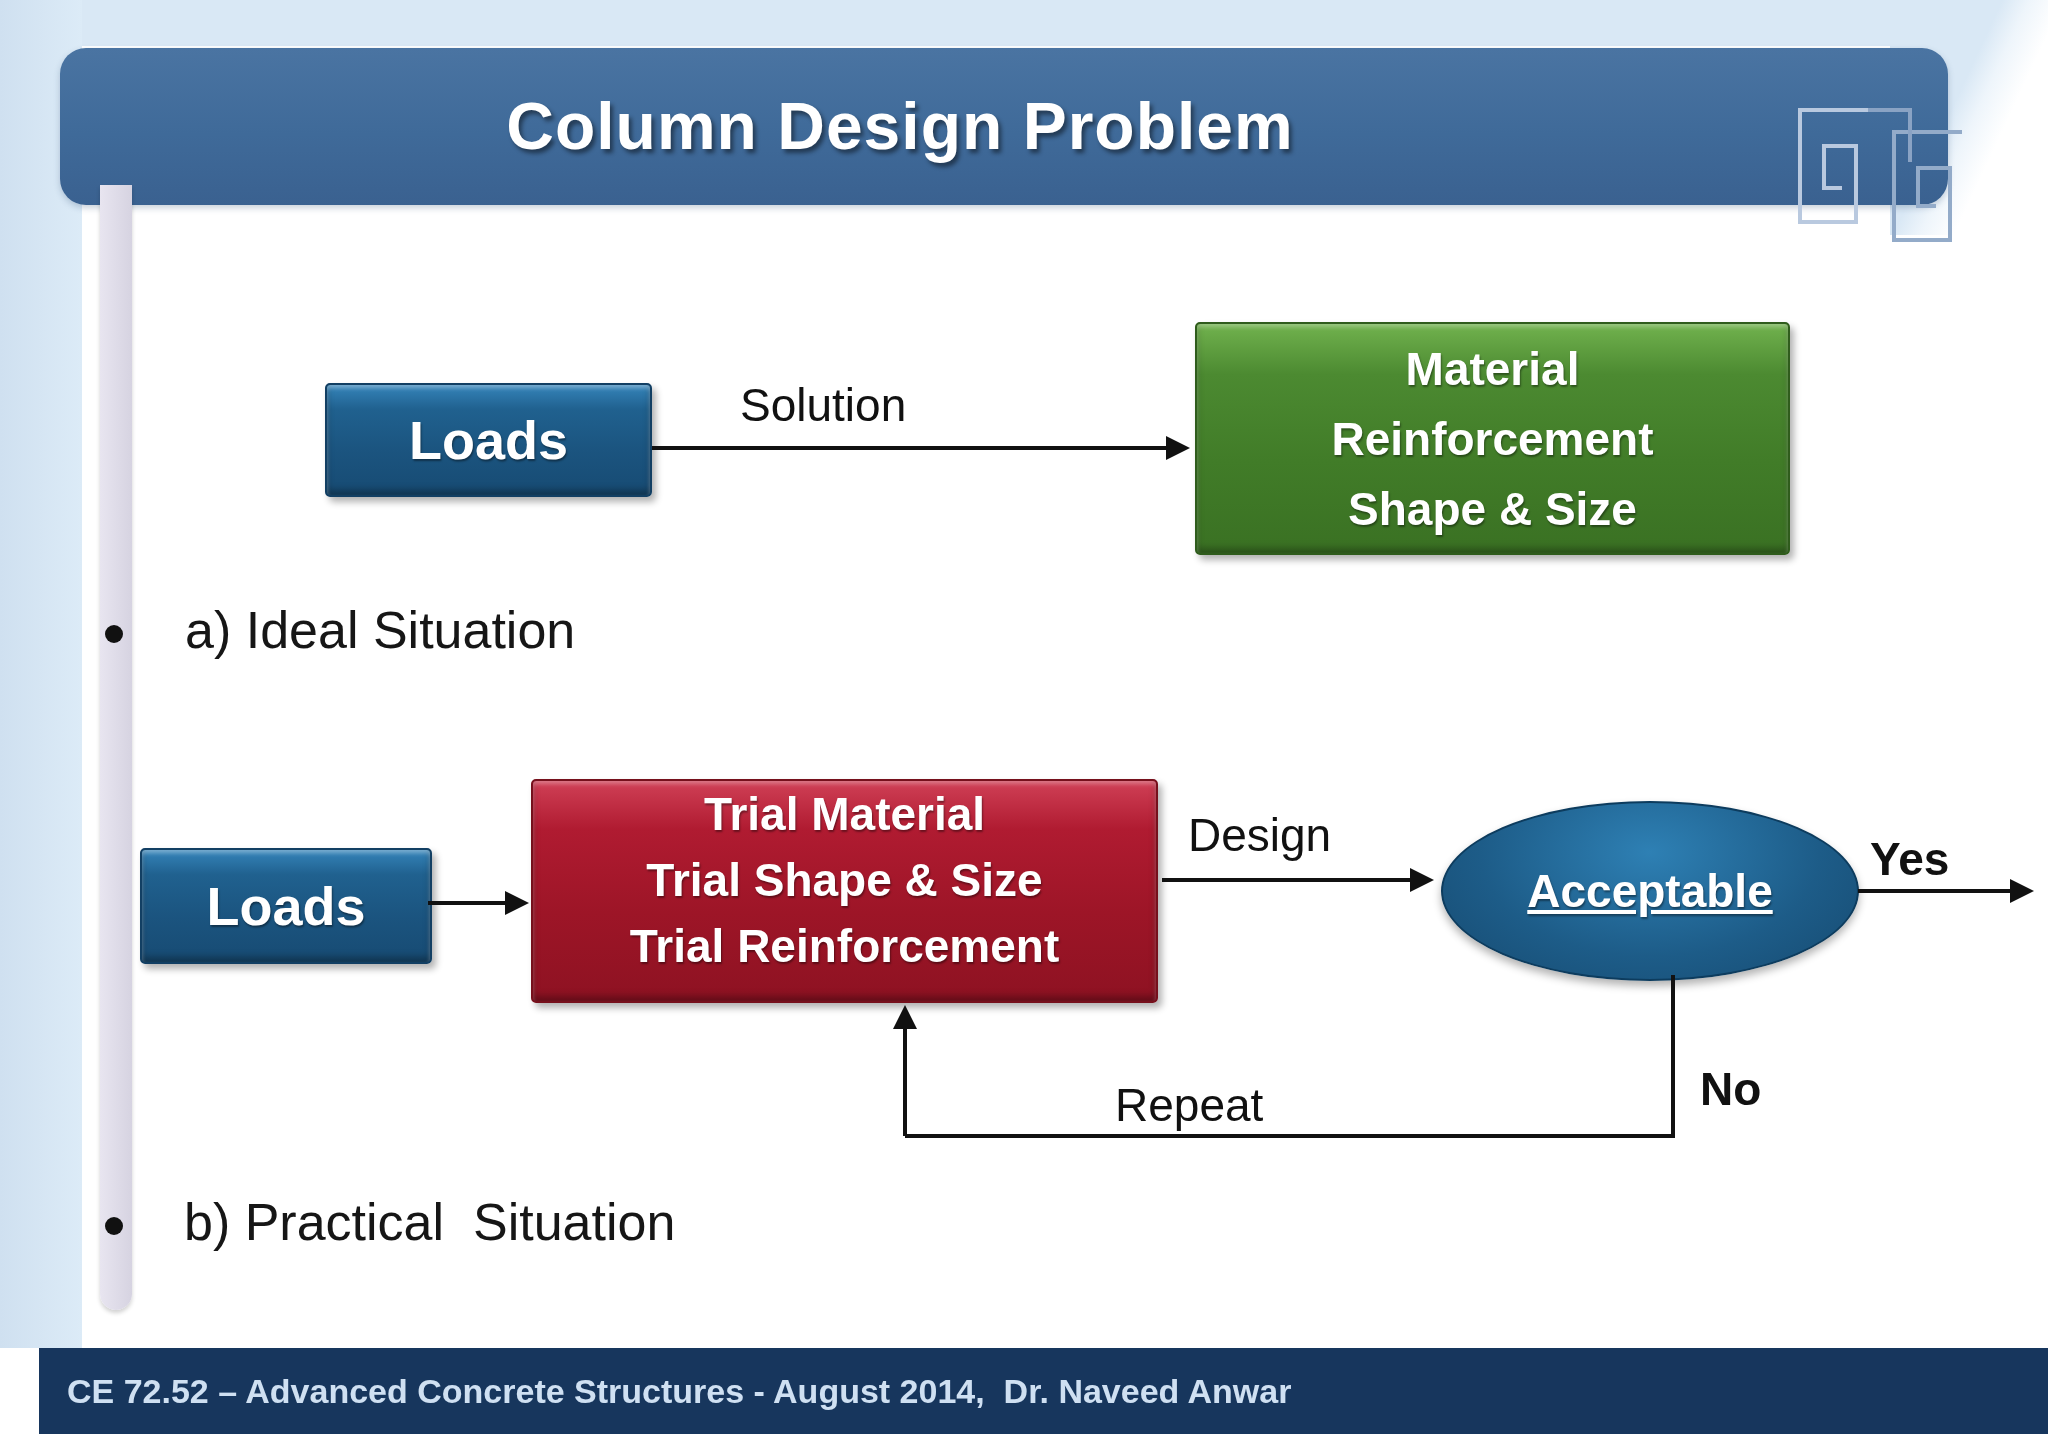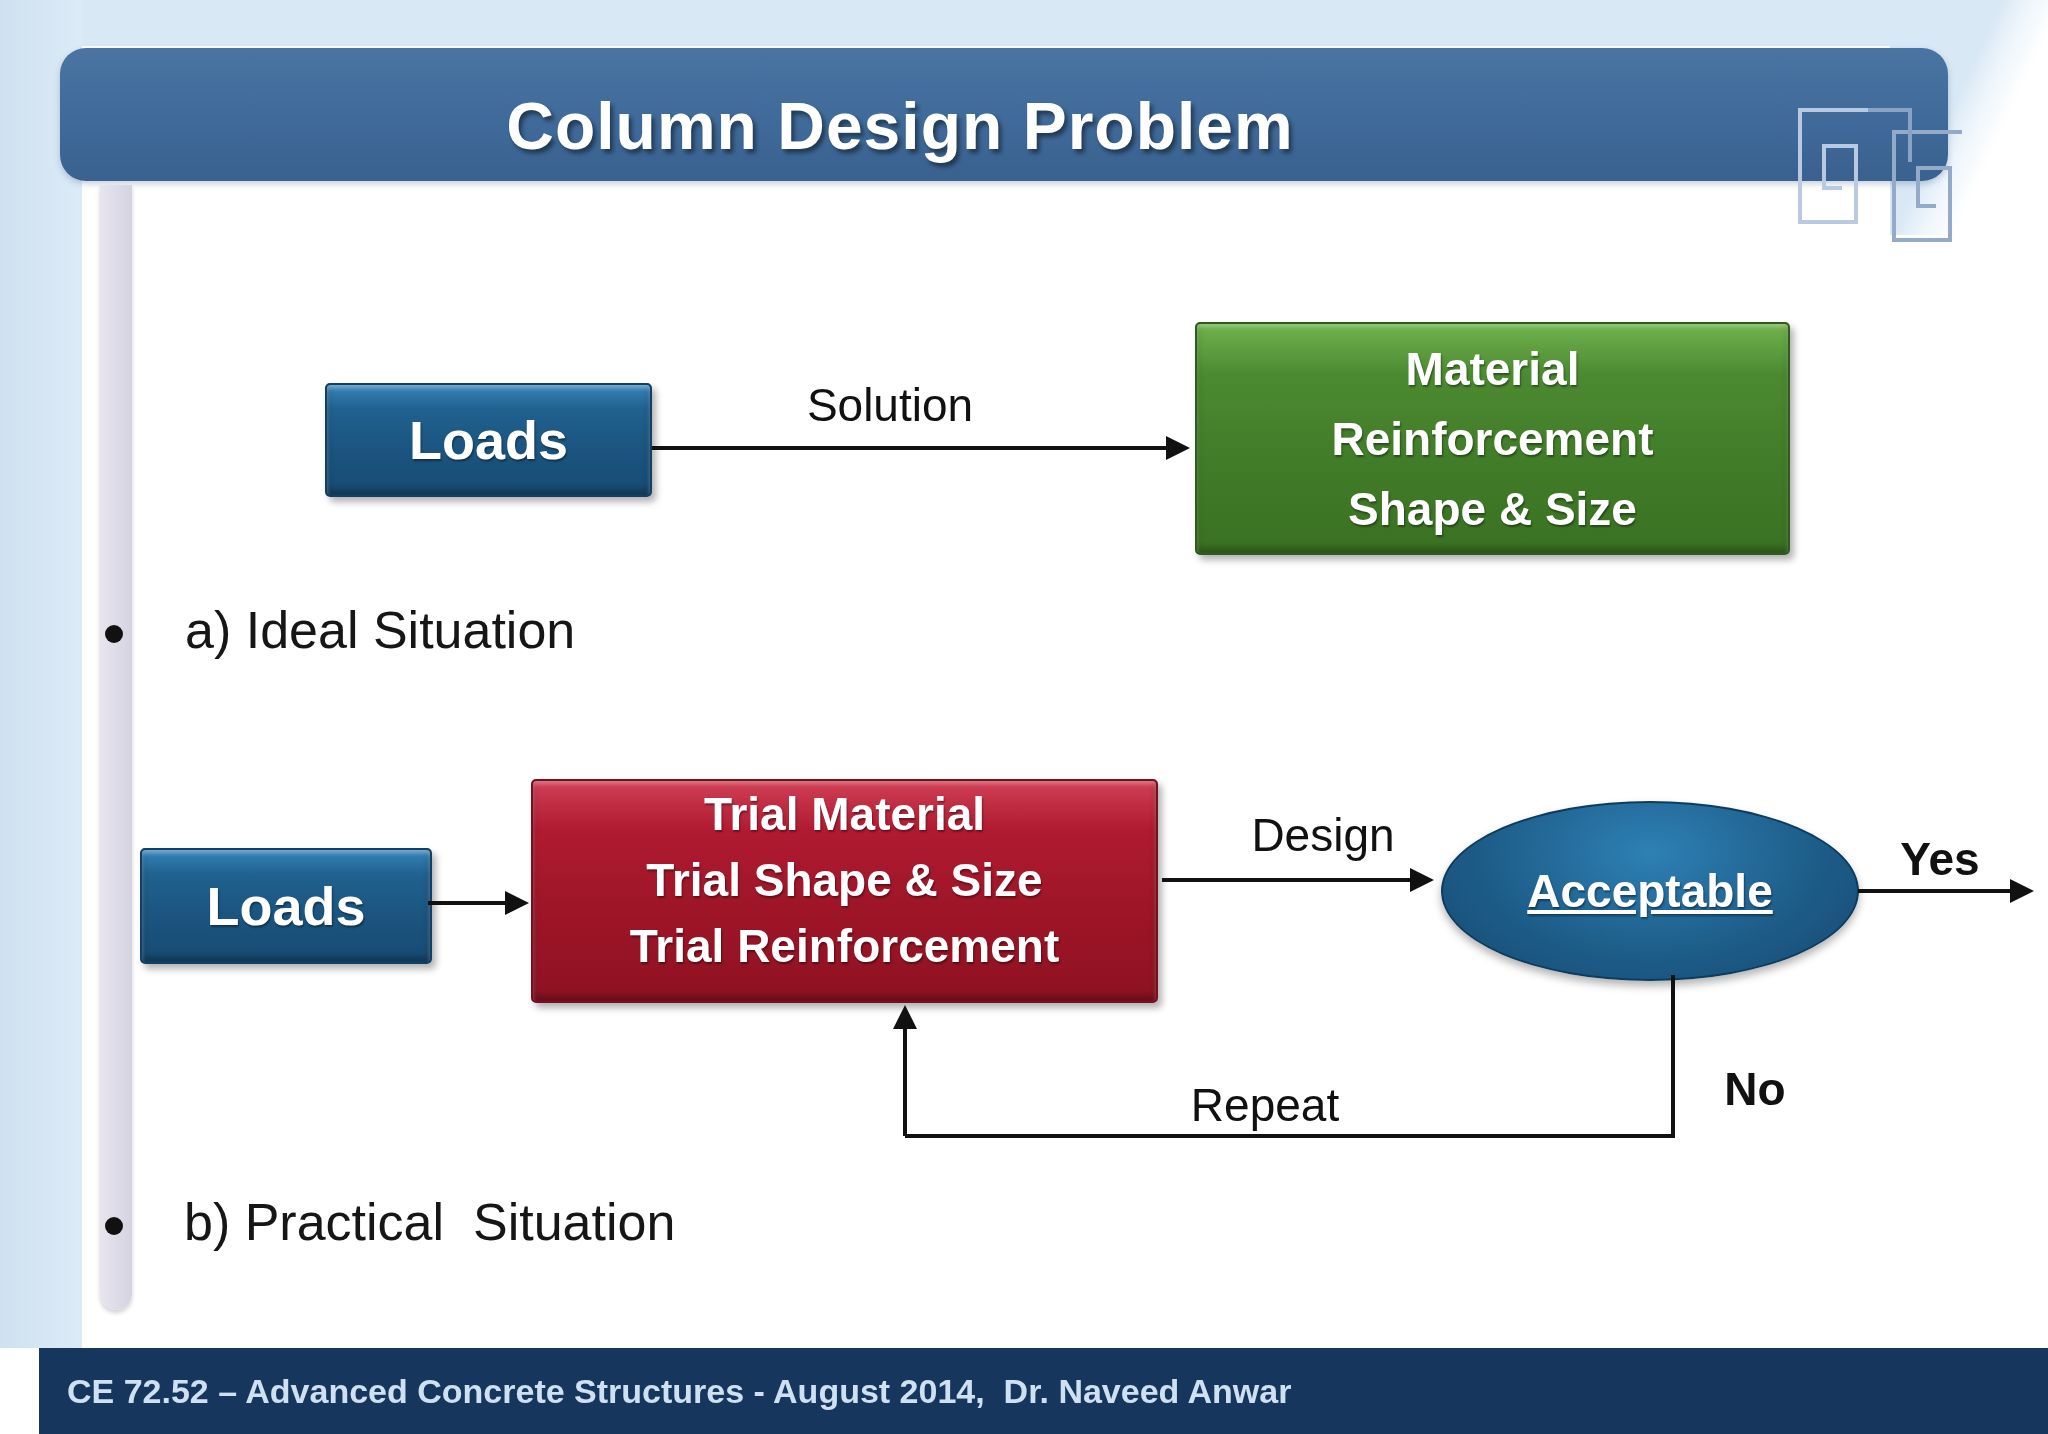--- a/index.html
+++ b/index.html
@@ -7,21 +7,21 @@
   #slide{position:relative;width:2048px;height:1434px;background:#ffffff;overflow:hidden;}
 
   
   .bg-top{position:absolute;left:0;top:0;width:2048px;height:46px;background:#d9e8f5;}
   .bg-left{position:absolute;left:0;top:0;width:82px;height:1348px;
            background:linear-gradient(to right,#cfe0f0,#dcebf7);}
   .bg-corner{position:absolute;left:1890px;top:0;width:158px;height:235px;
            background:linear-gradient(115deg,#d9e8f5 42%,#eef5fb 52%,#ffffff 65%);}
 
   
-  .banner{position:absolute;left:60px;top:48px;width:1888px;height:133px;
+  .banner{position:absolute;left:60px;top:48px;width:1888px;height:157px;
           border-radius:26px;
           background:linear-gradient(180deg,#4a74a2 0%,#3f6a99 55%,#3a6190 100%);
           box-shadow:0 3px 6px rgba(40,70,110,0.25);}
   .banner h1{margin:0;position:absolute;left:0;top:0;width:1680px;height:157px;
           line-height:157px;text-align:center;color:#ffffff;font-size:66px;font-weight:bold;
           text-shadow:3px 4px 4px rgba(0,0,0,0.45);letter-spacing:1px;}
   .logo{position:absolute;left:1730px;top:54px;width:190px;height:145px;}
 
   
   .sidebar{position:absolute;left:100px;top:185px;width:32px;height:1125px;
@@ -55,21 +55,21 @@
 
   
   .hline{position:absolute;height:4px;background:#111;}
   .vline{position:absolute;width:4px;background:#111;}
   .head-right{position:absolute;width:0;height:0;border-top:12px solid transparent;
         border-bottom:12px solid transparent;border-left:24px solid #111;}
   .head-up{position:absolute;width:0;height:0;border-left:12px solid transparent;
         border-right:12px solid transparent;border-bottom:24px solid #111;}
 
   
-  .conn-label{position:absolute;font-size:46px;color:#111;text-align:center;}
+  .conn-label{position:absolute;font-size:46px;color:#111;}
   .conn-label.b{font-weight:bold;}
 
   
   .footer{position:absolute;left:0;top:1348px;width:2048px;height:86px;background:#17365d;margin-left:39px;}
   .footer span{position:absolute;left:28px;top:0;line-height:86px;font-size:34px;font-weight:bold;
         color:#cfe0f2;white-space:pre;}
 </style>
 </head>
 <body>
 

